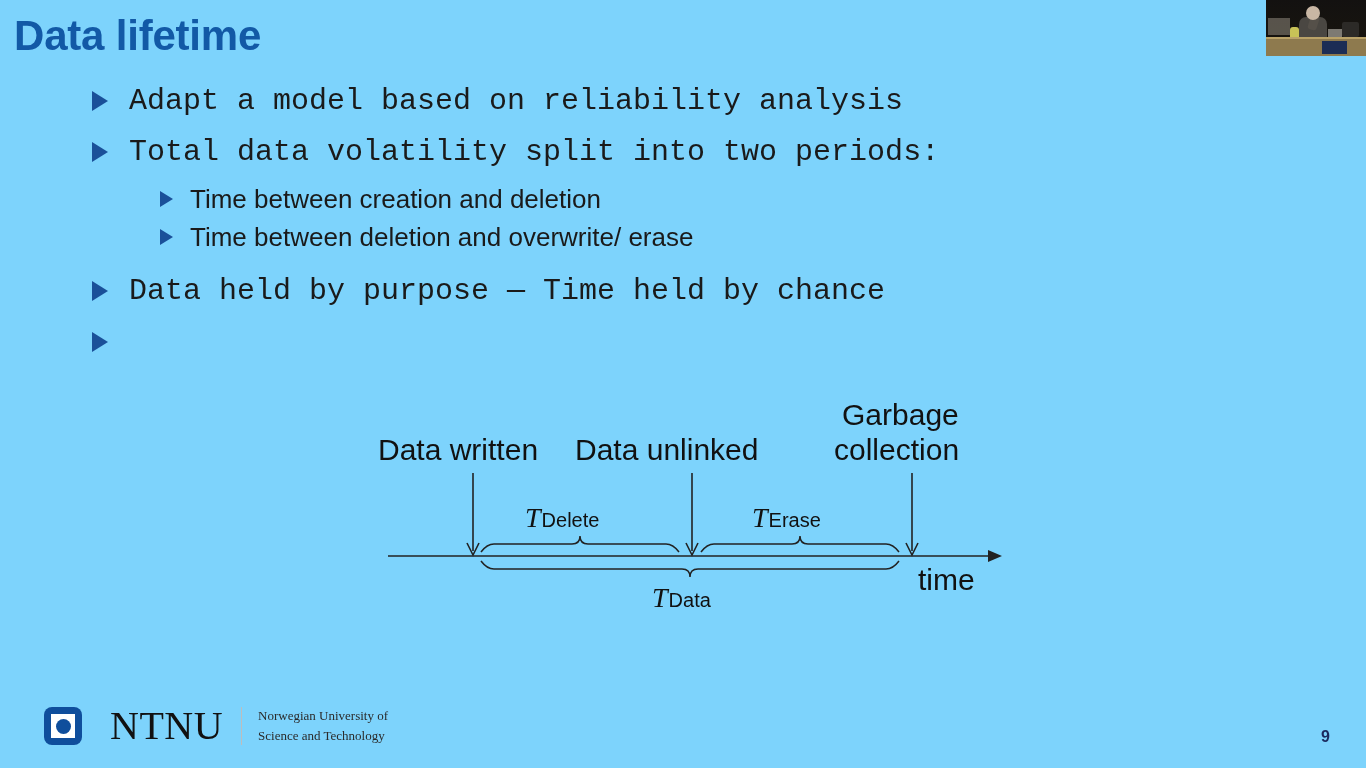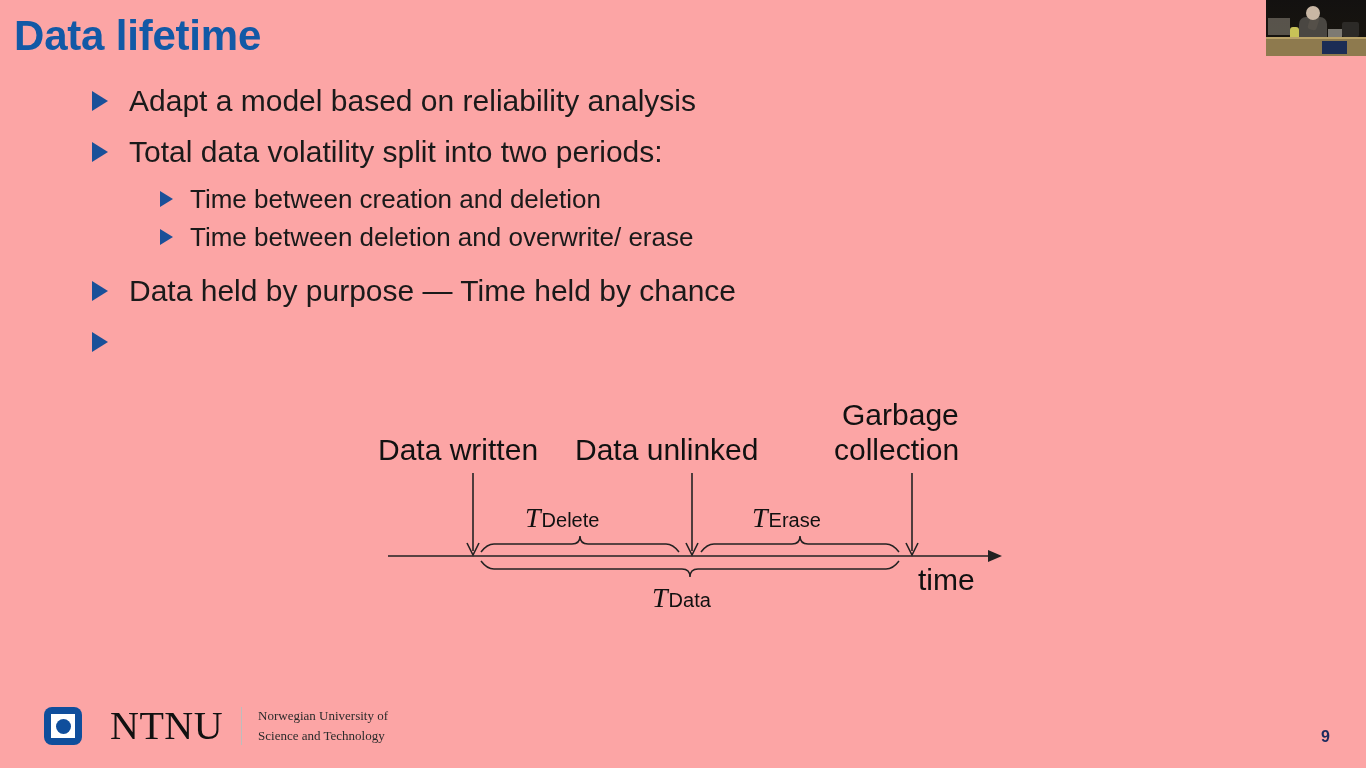--- a/index.html
+++ b/index.html
@@ -11,21 +11,21 @@
     width: 1366px;
     height: 768px;
     position: relative;
     overflow: hidden;
     font-family: "Liberation Sans", sans-serif;
     color: #1a1a1a;
   }
   .slide {
     position: absolute;
     inset: 0;
-    background: #fca5a5;
+    background: #7dd3fc;
   }
 
   
   #slide-title {
     position: absolute;
     left: 14px;
     top: 12px;
     font-size: 42px;
     font-weight: bold;
     color: #1259a6;
@@ -41,20 +41,21 @@
     width: 1100px;
   }
   .bullet-row {
     display: flex;
     align-items: flex-start;
     margin-bottom: 2px;
   }
   .bullet-row.level-0 {
     margin-left: 0px;
     margin-bottom: 5px;
+    font-family: Liberation Mono, monospace;
   }
   .bullet-row.level-1 {
     margin-left: 68px;
     margin-bottom: 0px;
   }
   .bullet-marker {
     flex: 0 0 auto;
     display: inline-block;
     width: 0;
     height: 0;

